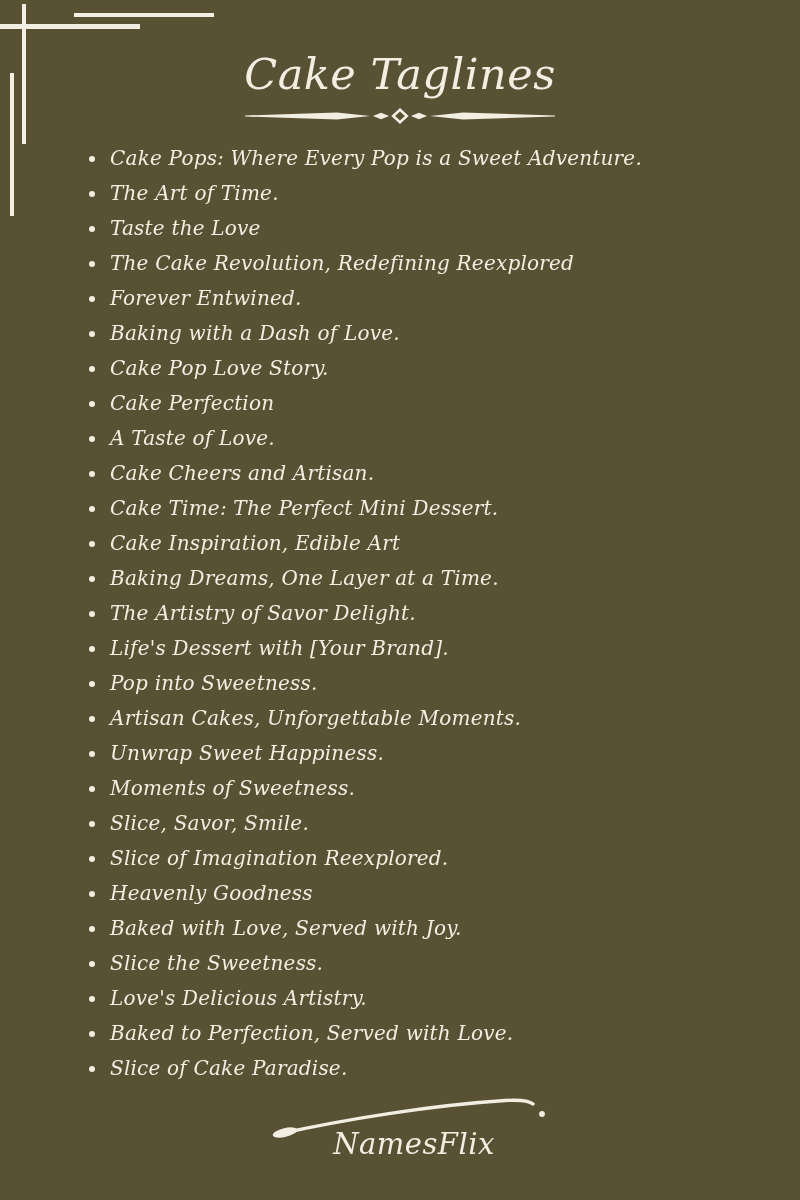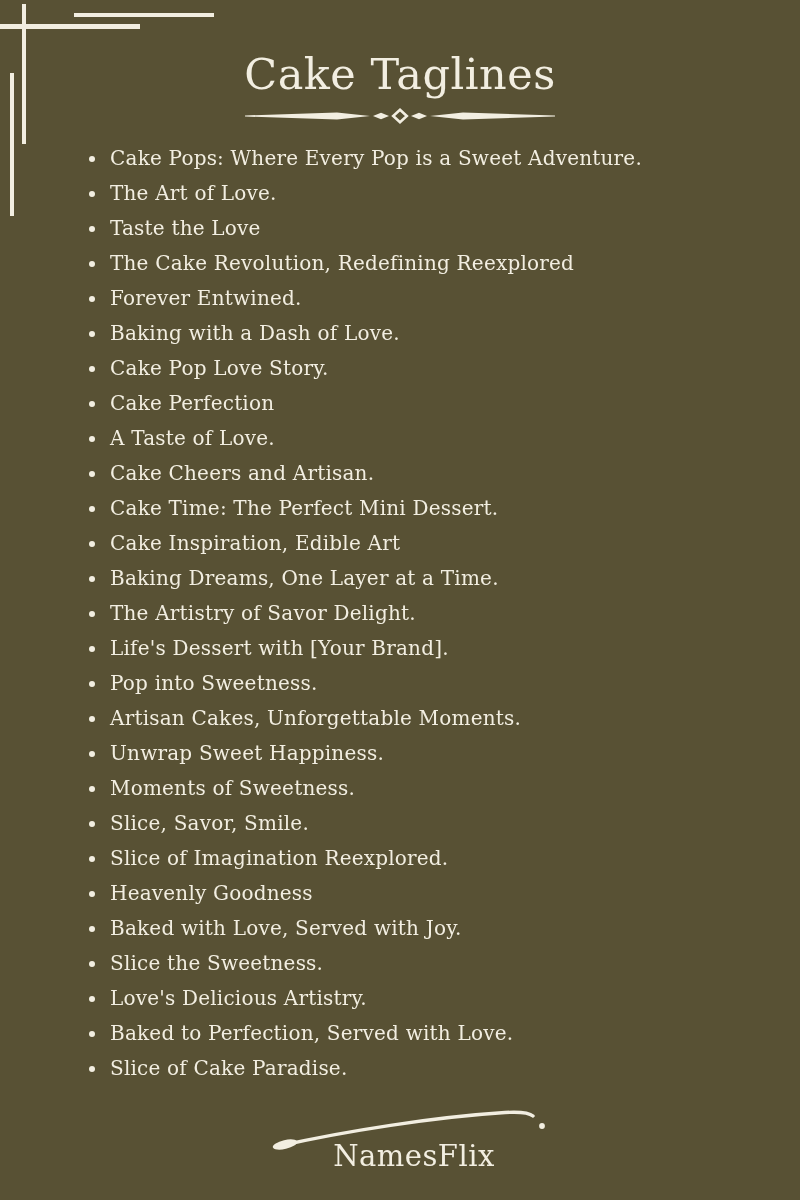--- a/index.html
+++ b/index.html
@@ -11,20 +11,21 @@
     height: 1200px;
     background: #585134;
     font-family: "DejaVu Serif", "Liberation Serif", serif;
     overflow: hidden;
   }
   .page {
     position: relative;
     width: 800px;
     height: 1200px;
     color: #f2eee1;
+    font-style: italic;
   }
   
   .decor-line {
     position: absolute;
     background: #f2eee1;
   }
   .line-v1 { left: 22px; top: 4px;  width: 4px;  height: 140px; }
   .line-h1 { left: 74px; top: 13px; width: 140px; height: 4px;  }
   .line-h2 { left: 0;    top: 24px; width: 140px; height: 5px;  }
   .line-v2 { left: 10px; top: 73px; width: 4px;  height: 143px; }
@@ -36,21 +37,21 @@
     font-size: 43px;
     font-weight: normal;
     line-height: 1.15;
     letter-spacing: 0.5px;
   }
   .divider {
     display: block;
     margin: 9px auto 0;
   }
   .tagline-list {
-    margin: 17px 0 12px;
+    margin: 17px 0 0;
     padding: 0 40px 0 108px;
     list-style: disc outside;
     font-size: 20px;
     line-height: 35px;
     letter-spacing: 0.2px;
   }
   .tagline-list li {
     padding-left: 2px;
   }
   .footer {
@@ -91,21 +92,21 @@
     <polygon points="310,7.4 218,4.6 185,8 218,11.4 310,8.6" fill="#f2eee1"></polygon>
     <polygon points="128,8 136,4.8 144,8 136,11.2" fill="#f2eee1"></polygon>
     <path d="M155,1.8 L161.8,8 L155,14.2 L148.2,8 Z" fill="none" stroke="#f2eee1" stroke-width="2.6"></path>
     <polygon points="166,8 174,4.8 182,8 174,11.2" fill="#f2eee1"></polygon>
   </svg>
 
   <ul class="tagline-list">
 
       <li>Cake Pops: Where Every Pop is a Sweet Adventure.</li>
 
-      <li>The Art of Love.</li>
+      <li>The Art of Time.</li>
 
       <li>Taste the Love</li>
 
       <li>The Cake Revolution, Redefining Reexplored</li>
 
       <li>Forever Entwined.</li>
 
       <li>Baking with a Dash of Love.</li>
 
       <li>Cake Pop Love Story.</li>

